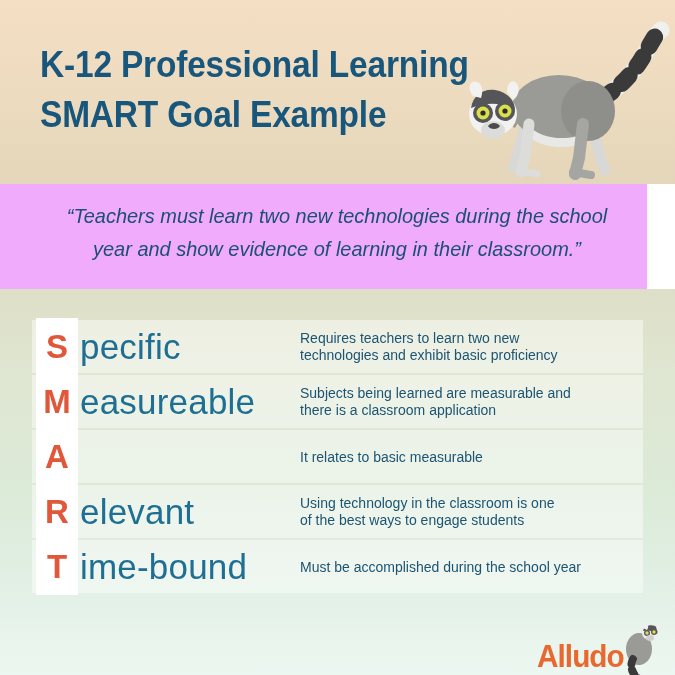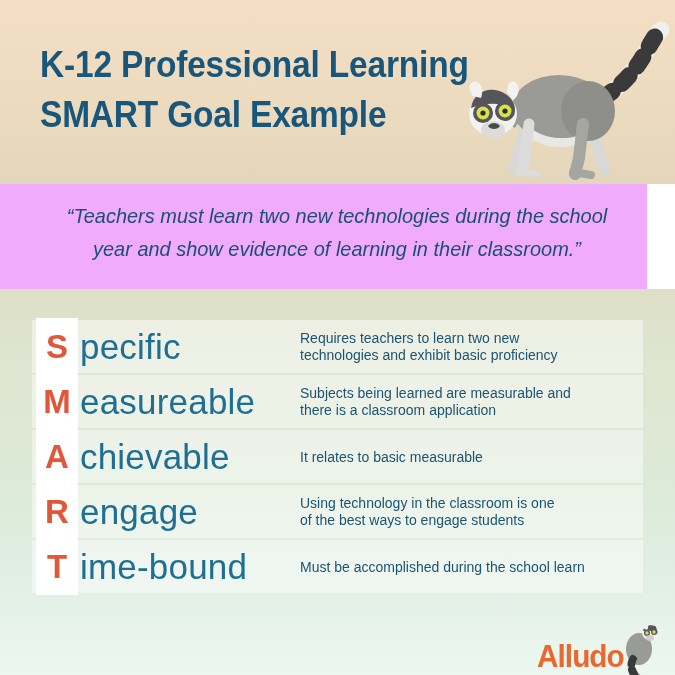--- a/index.html
+++ b/index.html
@@ -255,39 +255,38 @@
         </div>
         <div class="word">easureable</div>
         <div class="desc">Subjects being learned are measurable and
 there is a classroom application</div>
       </div>
 
       <div class="srow">
         <div class="letterbox">
           <span>A</span>
         </div>
-        <div class="word">chievable</div>
         <div class="desc">It relates to basic measurable</div>
       </div>
 
       <div class="srow">
         <div class="letterbox">
           <span>R</span>
         </div>
-        <div class="word">engage</div>
+        <div class="word">elevant</div>
         <div class="desc">Using technology in the classroom is one
 of the best ways to engage students</div>
       </div>
 
       <div class="srow">
         <div class="letterbox">
           <span>T</span>
         </div>
         <div class="word">ime-bound</div>
-        <div class="desc">Must be accomplished during the school learn</div>
+        <div class="desc">Must be accomplished during the school year</div>
       </div>
 
     </div>
   </div>
 
   <div class="logo">
     <div class="logo-text">Alludo</div>
     <svg class="logo-lemur" viewBox="0 0 50 62" xmlns="http://www.w3.org/2000/svg">
 
       <ellipse cx="22" cy="26" rx="13" ry="16" fill="#9a9a97"></ellipse>

